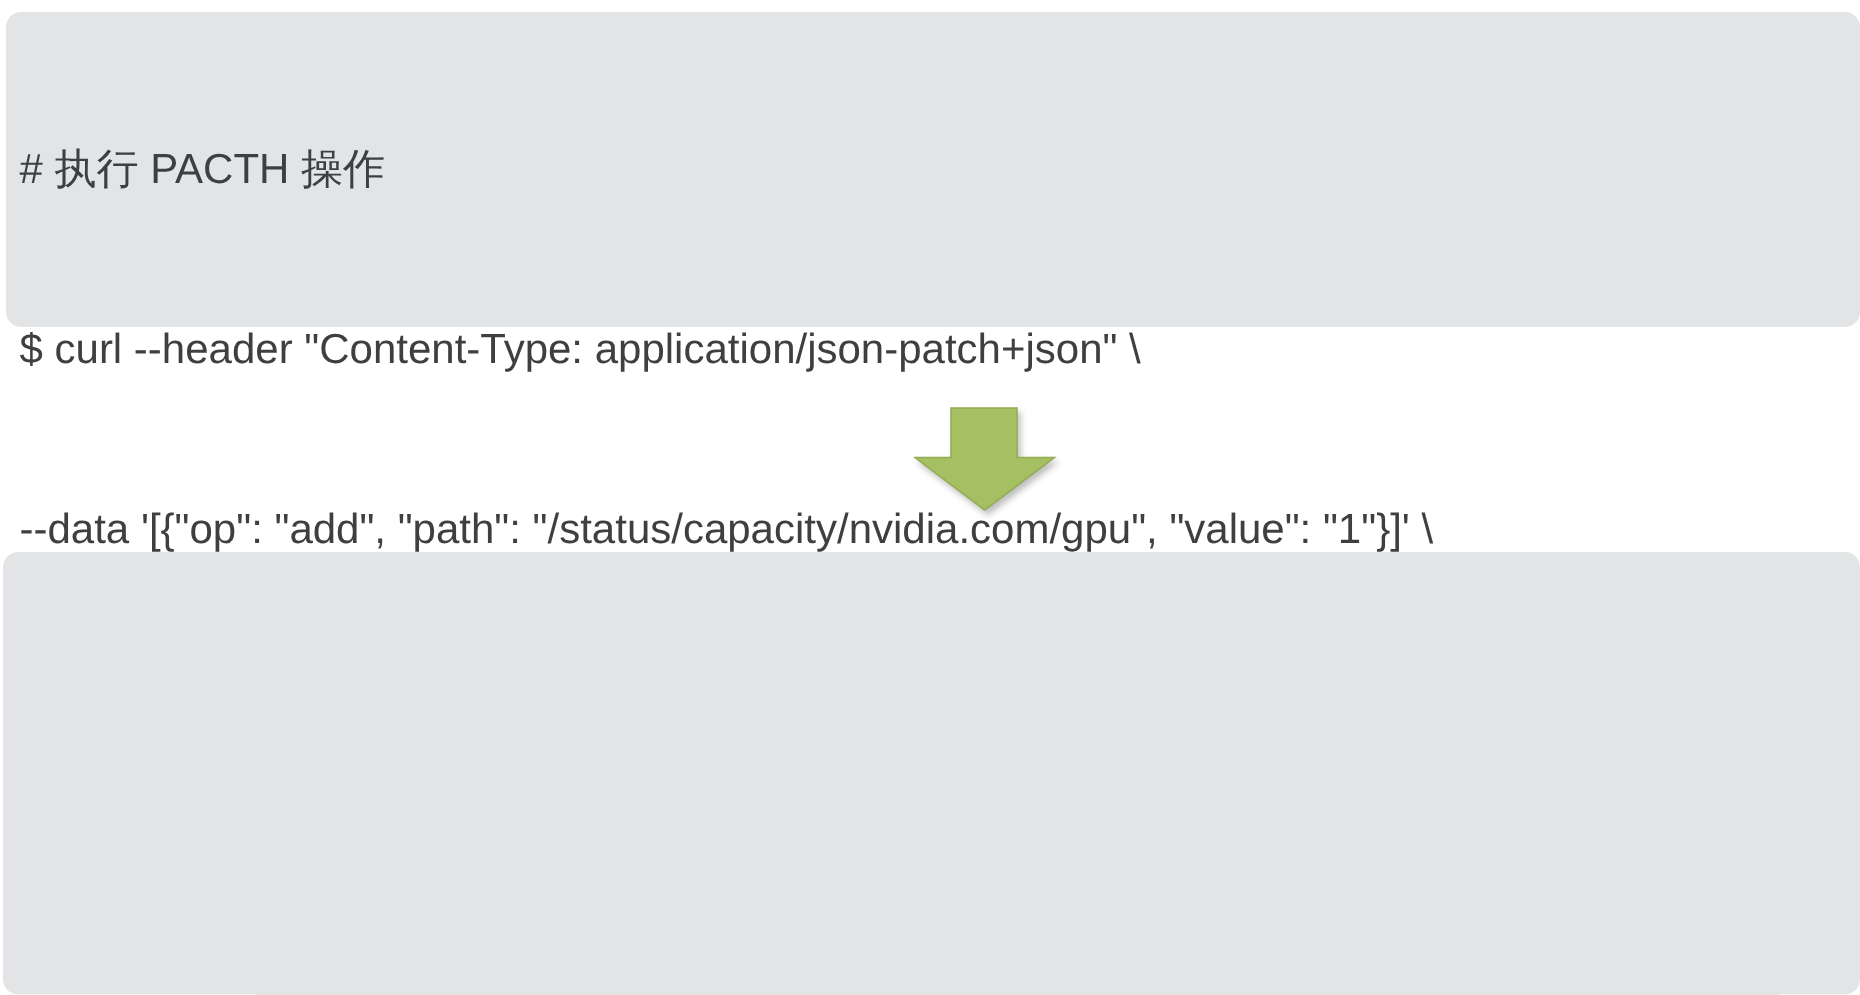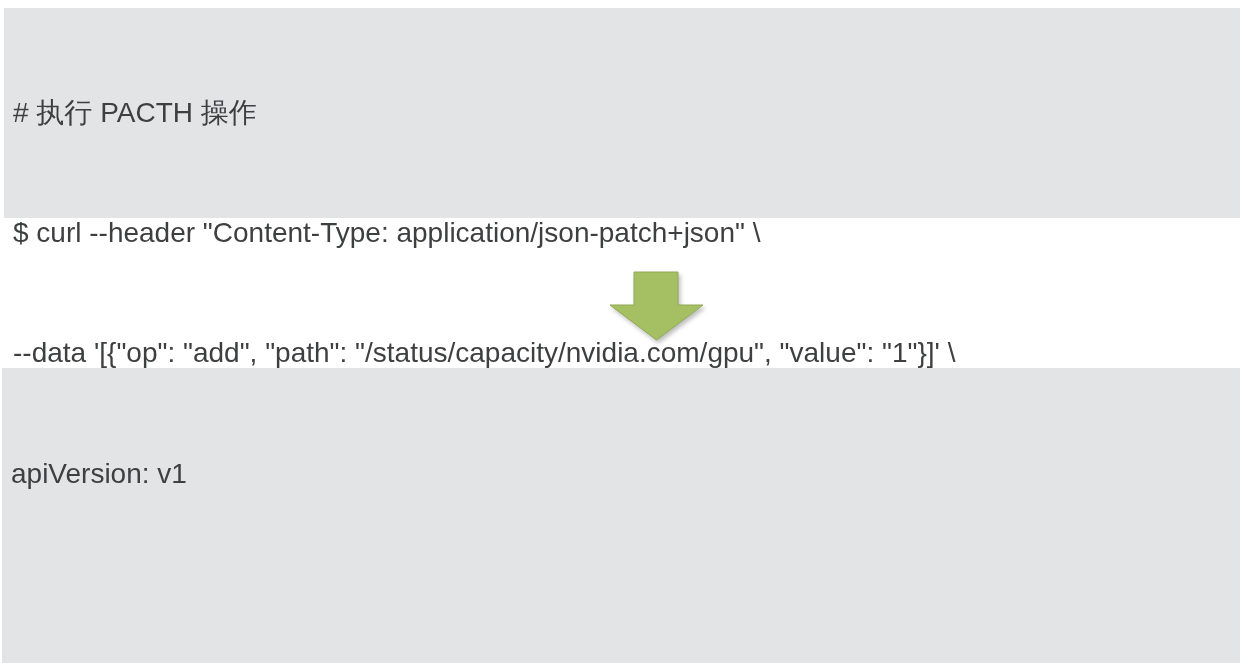--- a/index.html
+++ b/index.html
@@ -12,20 +12,21 @@
     overflow: hidden;
     font-family: "Liberation Sans", sans-serif;
   }
   .code-block {
     position: absolute;
     background: #e3e4e6;
     font-size: 28px;
     line-height: 40px;
     color: #3e3f41;
     white-space: pre;
+    border-radius: 10px;
   }
   .top-block {
     left: 4px;
     top: 8px;
     right: 0;
     height: 210px;
     padding: 5px 0 0 9px;
   }
   .bottom-block {
     left: 2px;
@@ -50,19 +51,18 @@
   <div class="code-line">$ curl --header "Content-Type: application/json-patch+json" \</div>
   <div class="code-line">--data '[{"op": "add", "path": "/status/capacity/nvidia.com/gpu", "value": "1"}]' \</div>
   <div class="code-line">https://localhost:6443/api/v1/nodes/&lt;your-node-name&gt;/status</div>
 </div>
 
 <svg class="arrow" width="97" height="71" viewBox="0 0 97 71">
   <polygon points="25,1 69,1 69,34 94,34 47.5,69 1,34 25,34" stroke="#93ab52" stroke-width="1" fill="#a5bf63"></polygon>
 </svg>
 
 <div class="code-block bottom-block">
-  <div class="code-line">apiVersion: v1</div>
   
   
   
   
   
 </div>
 
 </body></html>

